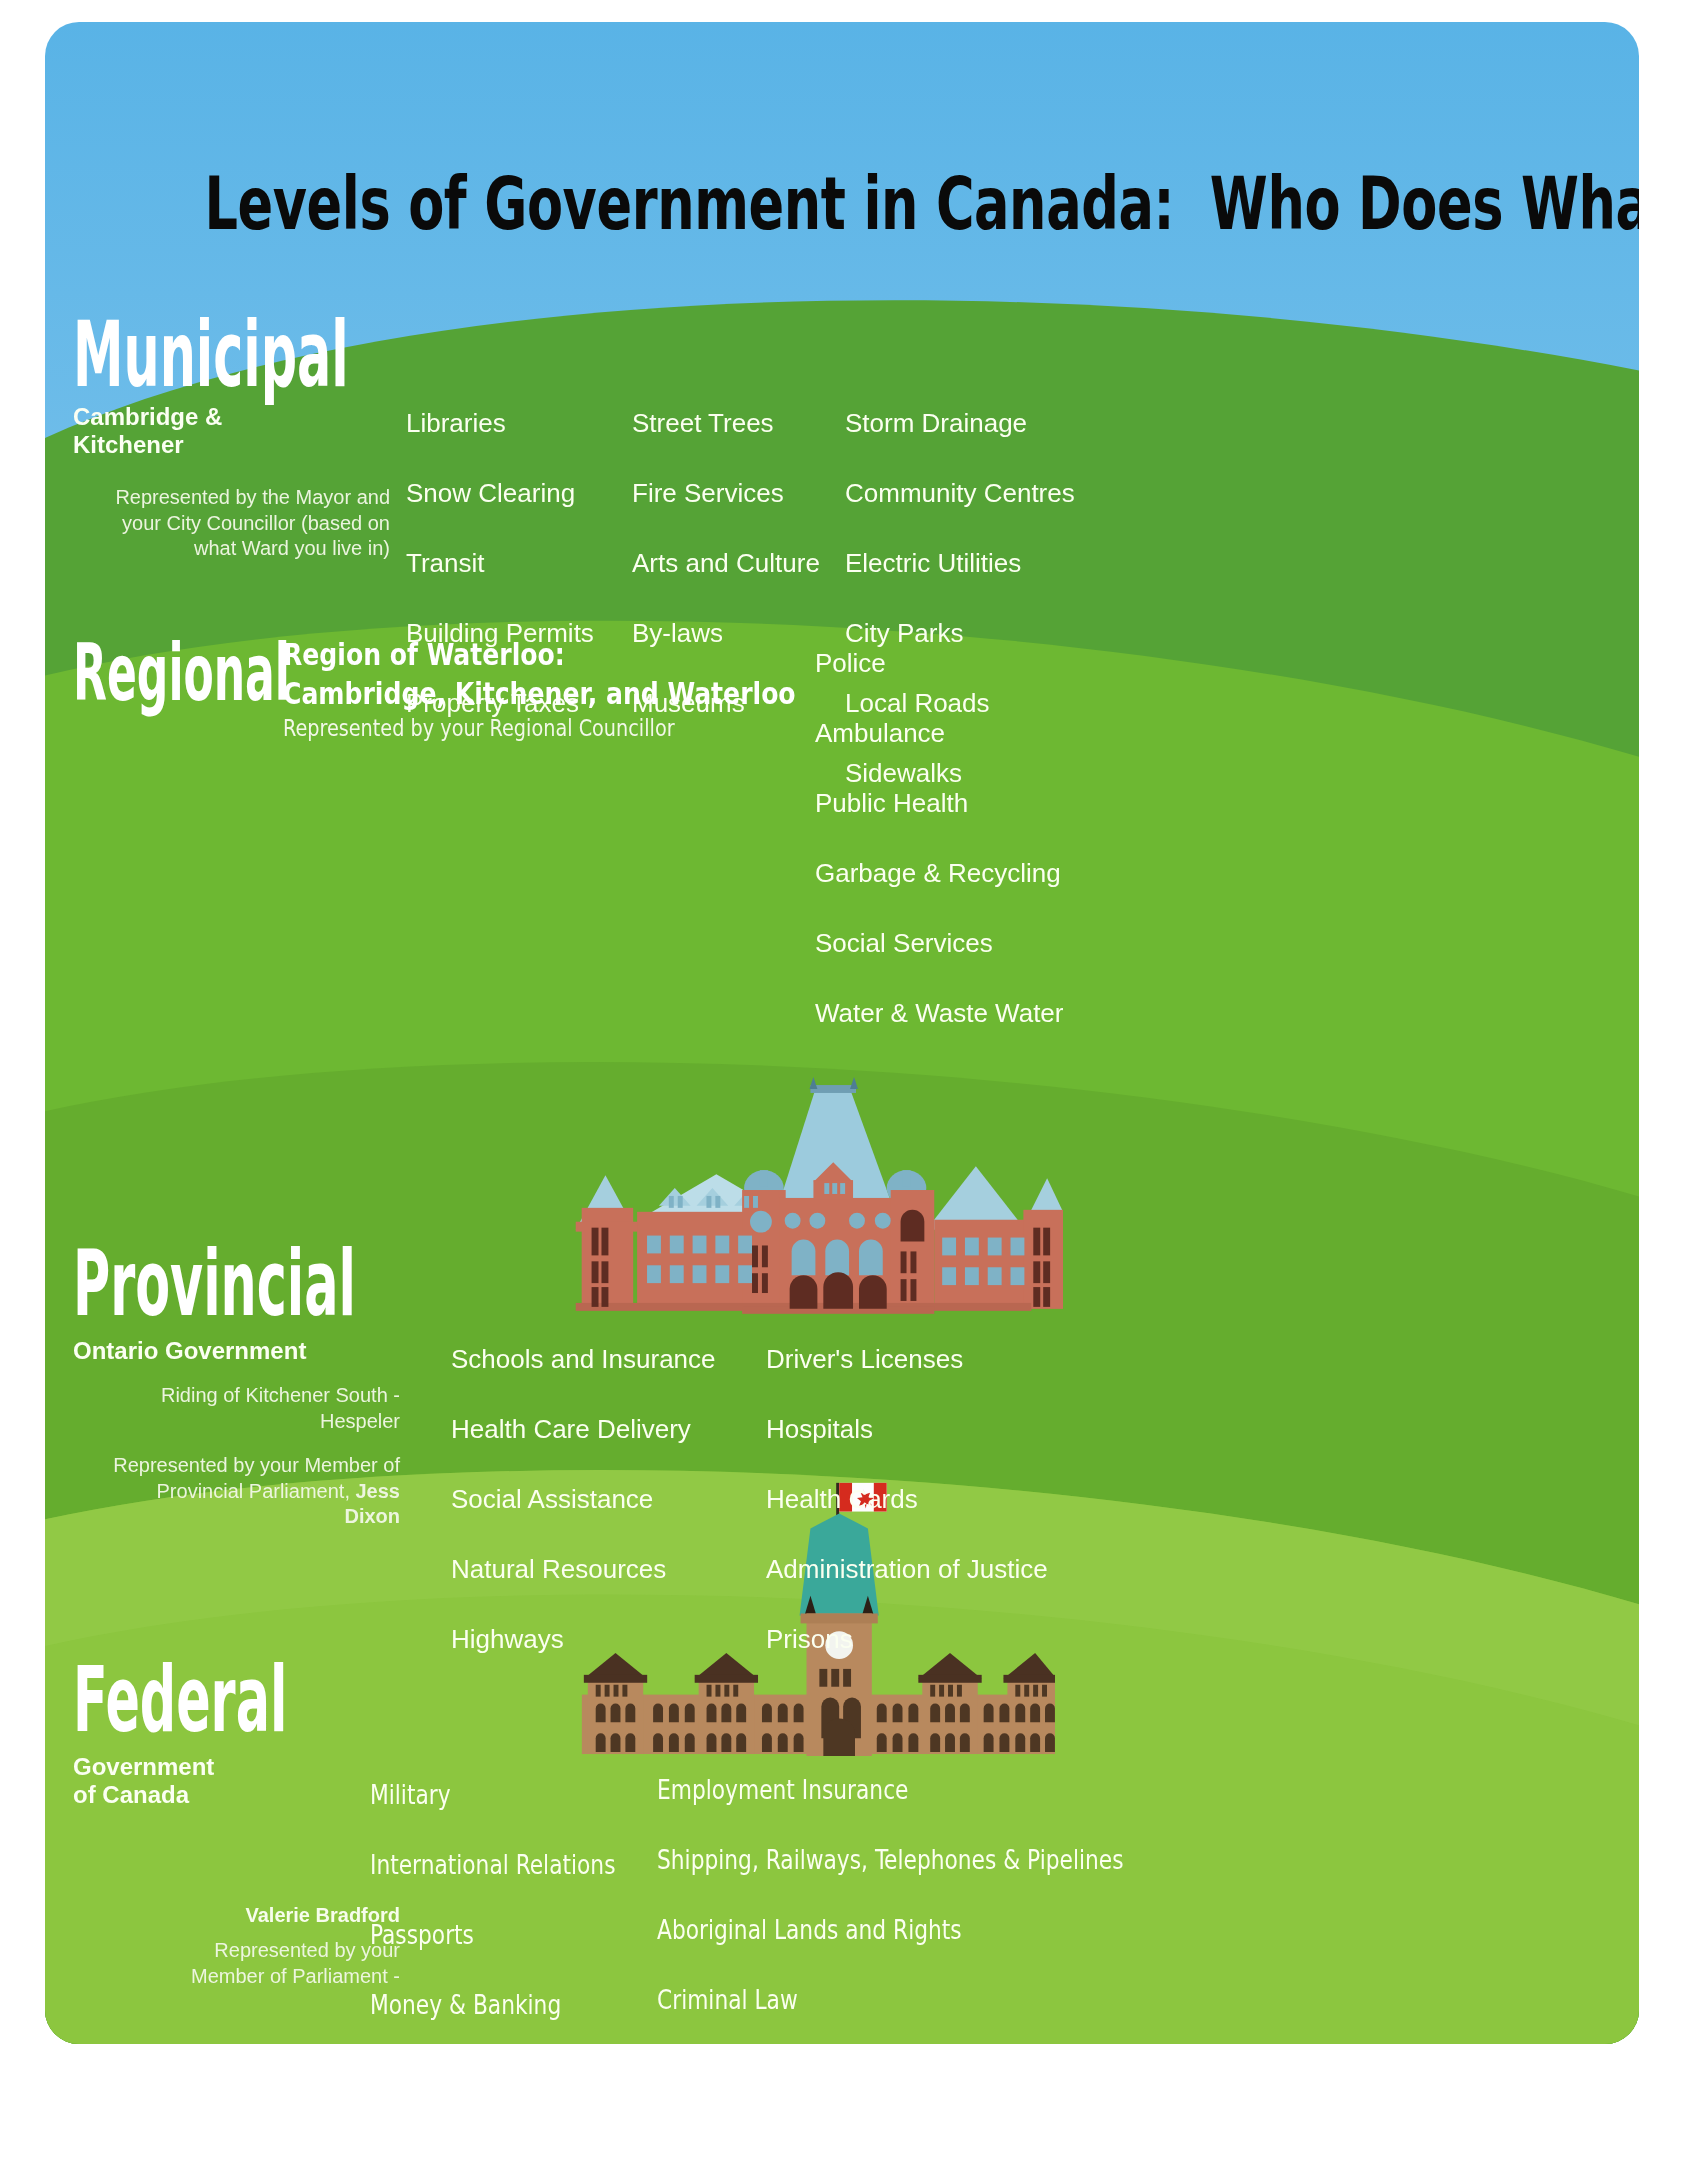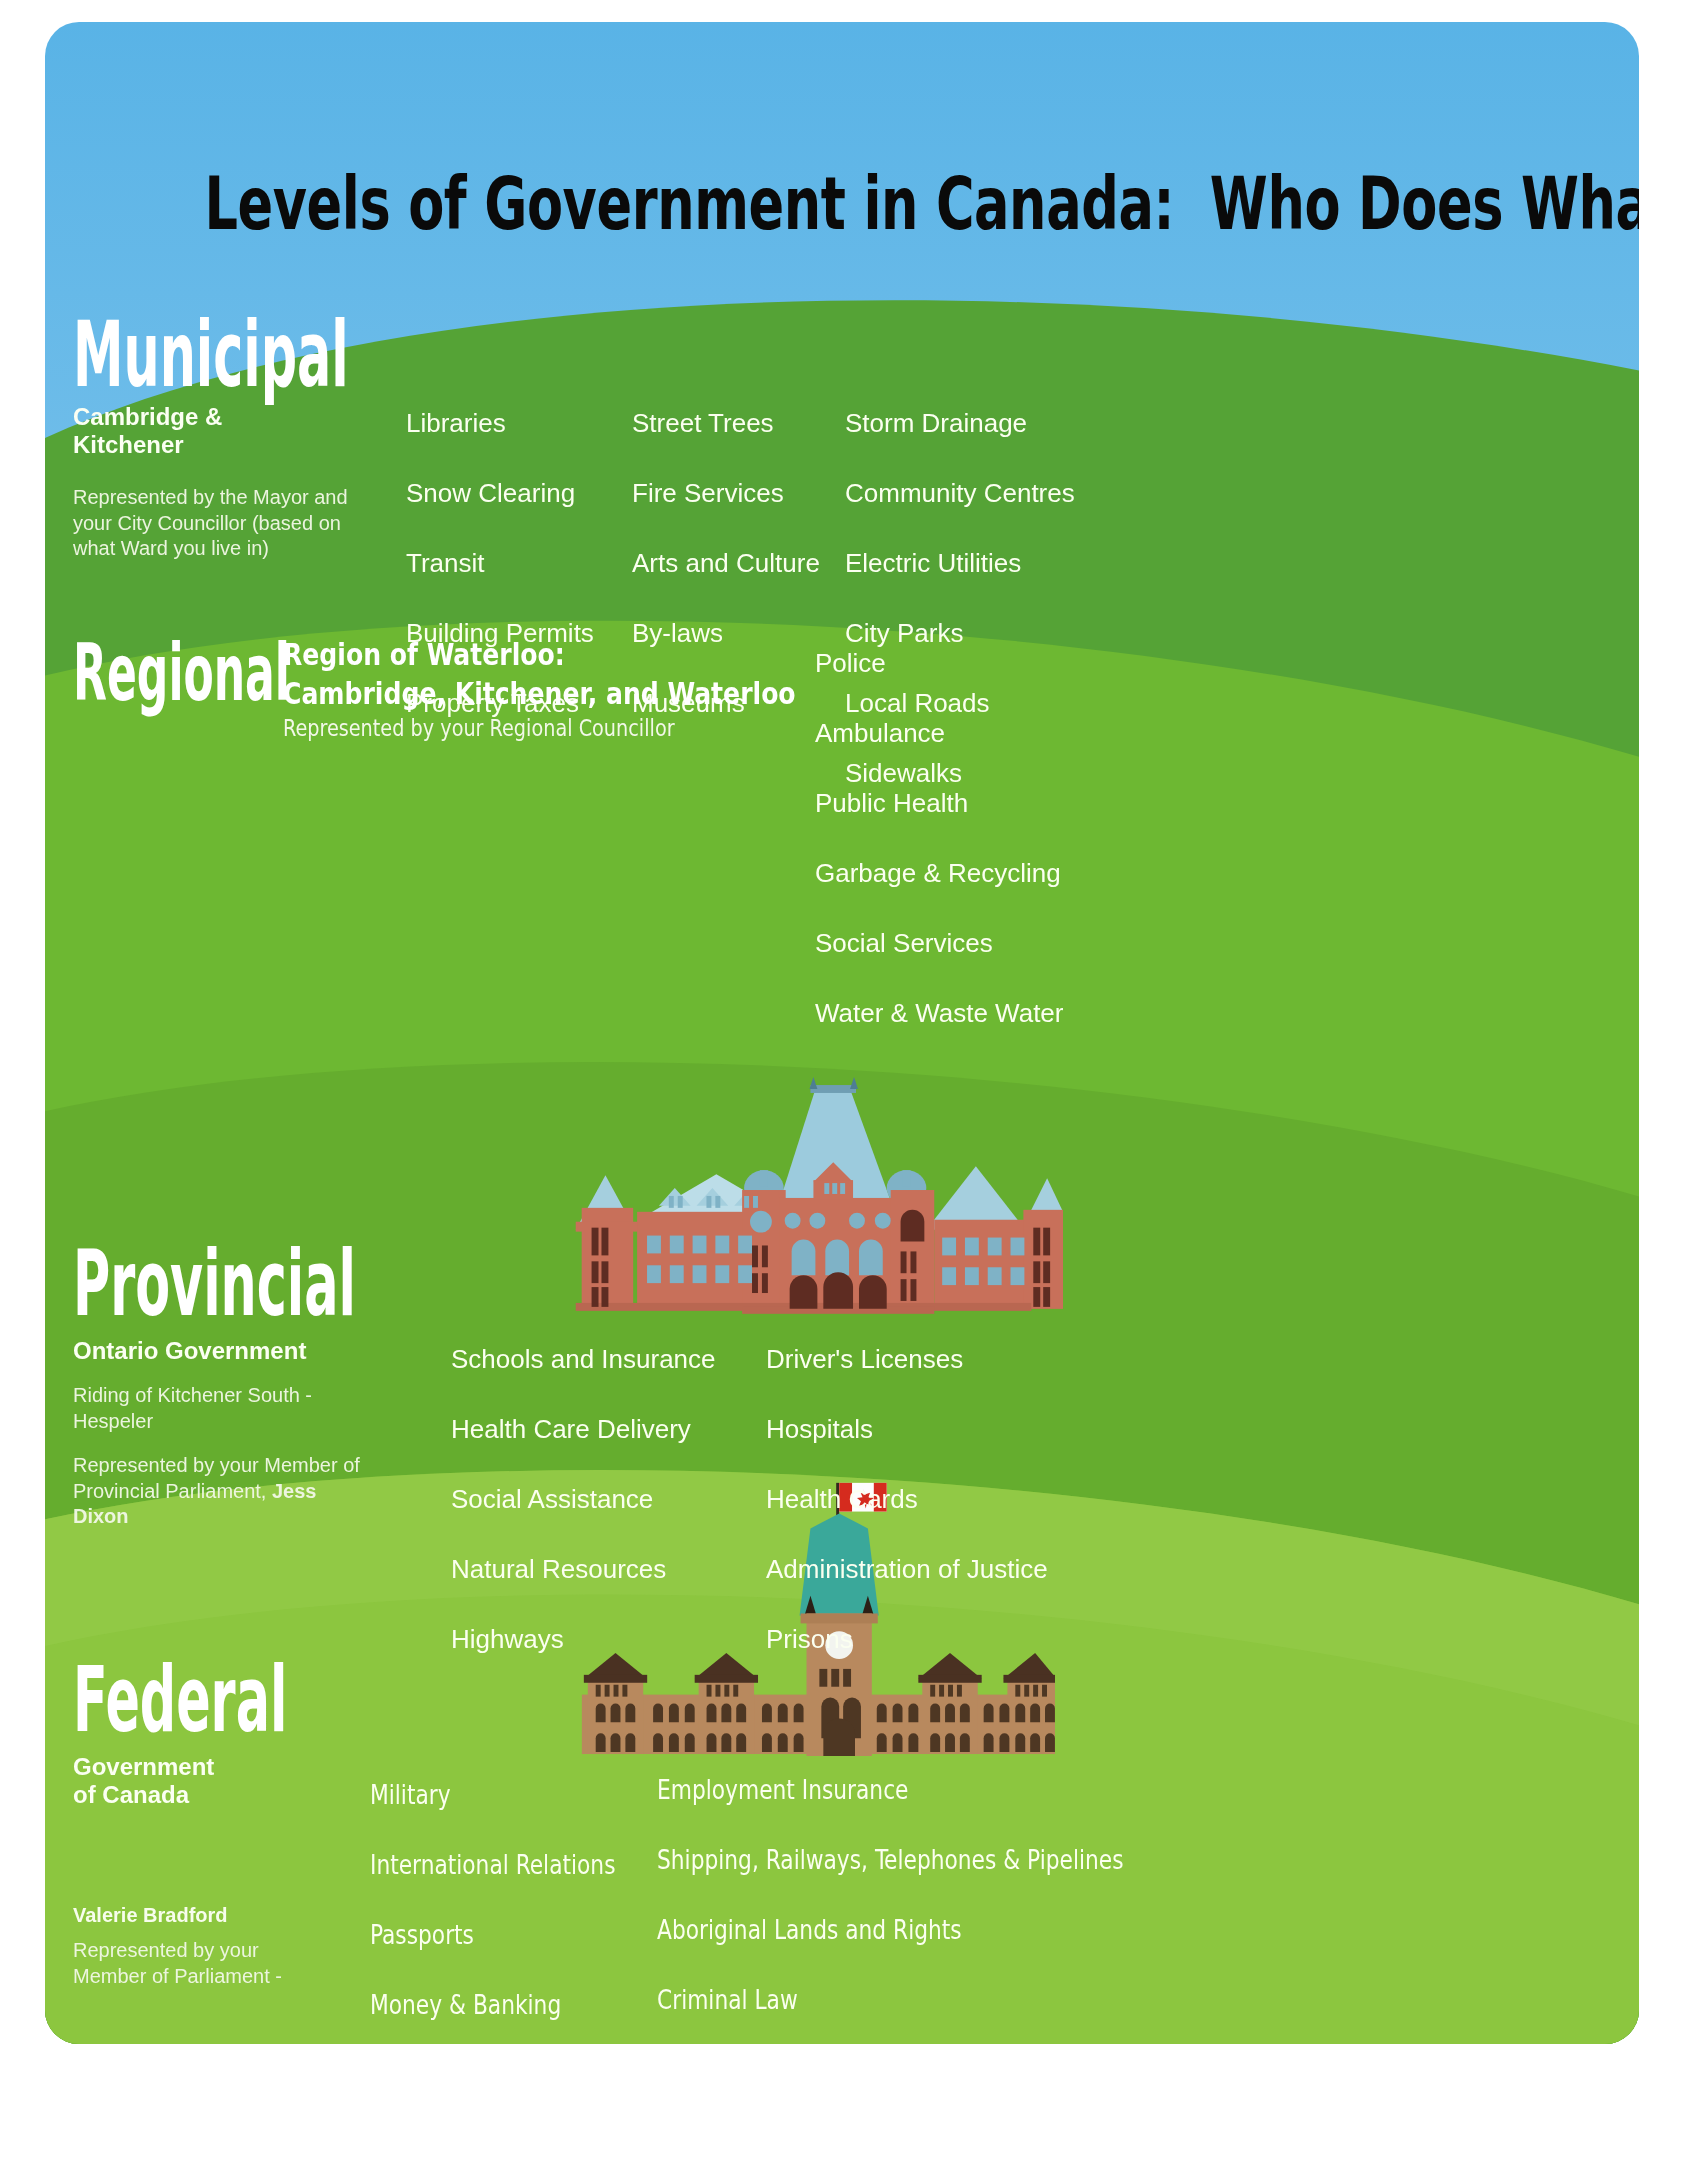--- a/index.html
+++ b/index.html
@@ -28,21 +28,21 @@
   }
 
   .lvl-head{
     position:absolute;color:#ffffff;font-weight:bold;
     font-family:"Liberation Sans Narrow","DejaVu Sans Condensed","Liberation Sans",sans-serif;
     transform:scaleX(0.62);transform-origin:left top;white-space:nowrap;
     line-height:1;
   }
 
   .sub-bold{position:absolute;color:#fbfff2;font-weight:bold;font-size:24px;line-height:1.18;white-space:pre-line;}
-  .sub-light{position:absolute;color:#f0f7e4;font-weight:normal;font-size:20px;line-height:1.28;white-space:pre-line;opacity:.97;}
+  .sub-light{position:absolute;color:#f0f7e4;font-weight:normal;font-size:20px;line-height:1.28;white-space:pre-line;opacity:.97;text-align:right;}
   .sub-light b{font-weight:bold;}
 
   .col{position:absolute;color:#fbfff0;font-size:26px;line-height:1.345;white-space:pre-line;}
   .col.cond{font-family:"Liberation Sans Narrow","DejaVu Sans Condensed","Liberation Sans",sans-serif;transform:scaleX(0.93);transform-origin:left top;}
 
   .reg-line1{position:absolute;color:#ffffff;font-weight:bold;font-size:31px;
     font-family:"Liberation Sans Narrow","DejaVu Sans Condensed","Liberation Sans",sans-serif;
     transform:scaleX(0.90);transform-origin:left top;white-space:nowrap;}
   .reg-line2{position:absolute;color:#ffffff;font-weight:bold;font-size:31px;
     font-family:"Liberation Sans Narrow","DejaVu Sans Condensed","Liberation Sans",sans-serif;

